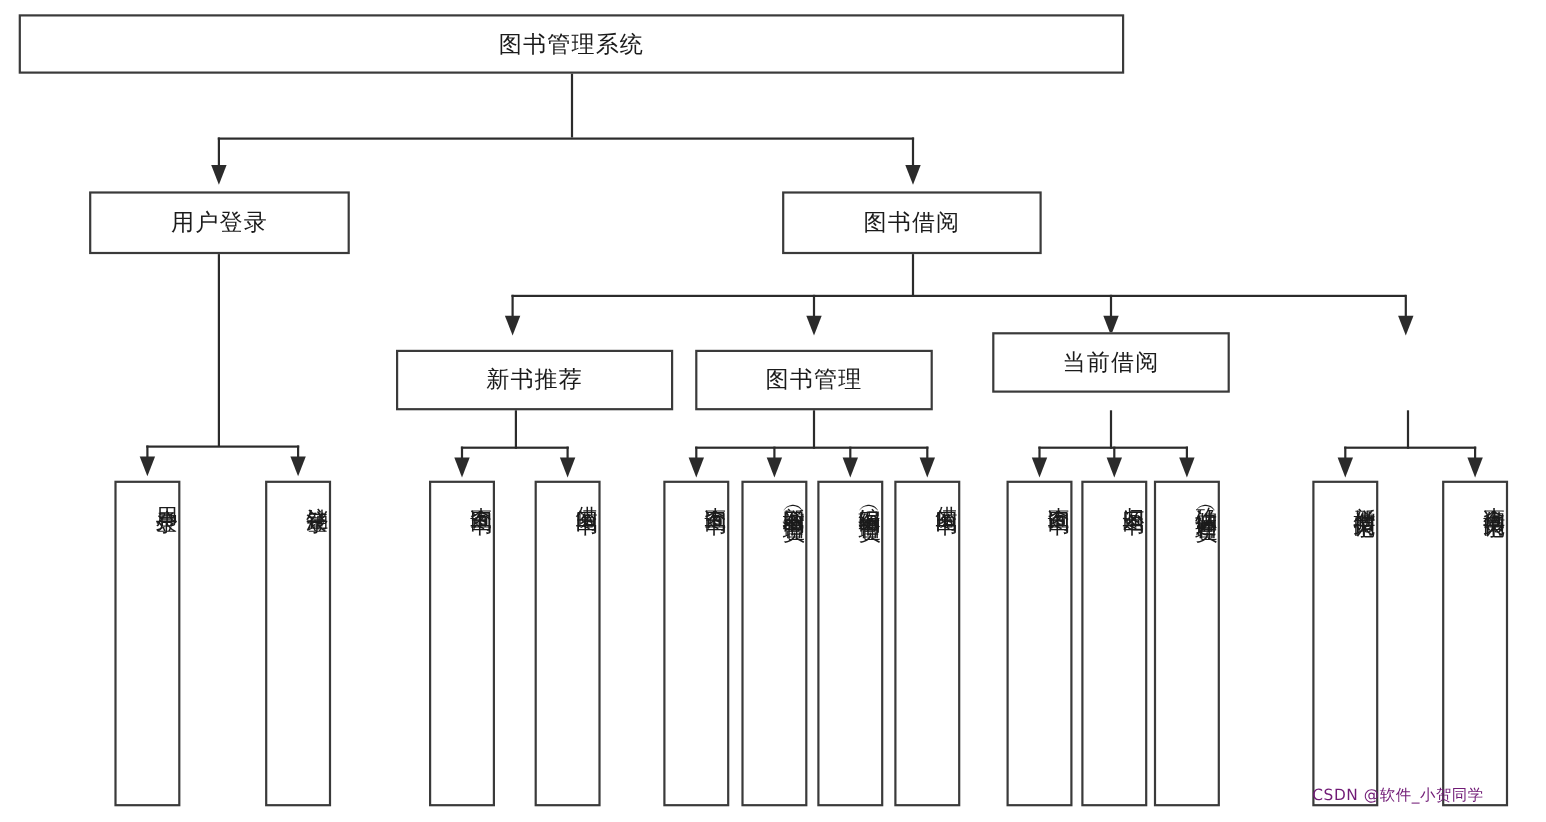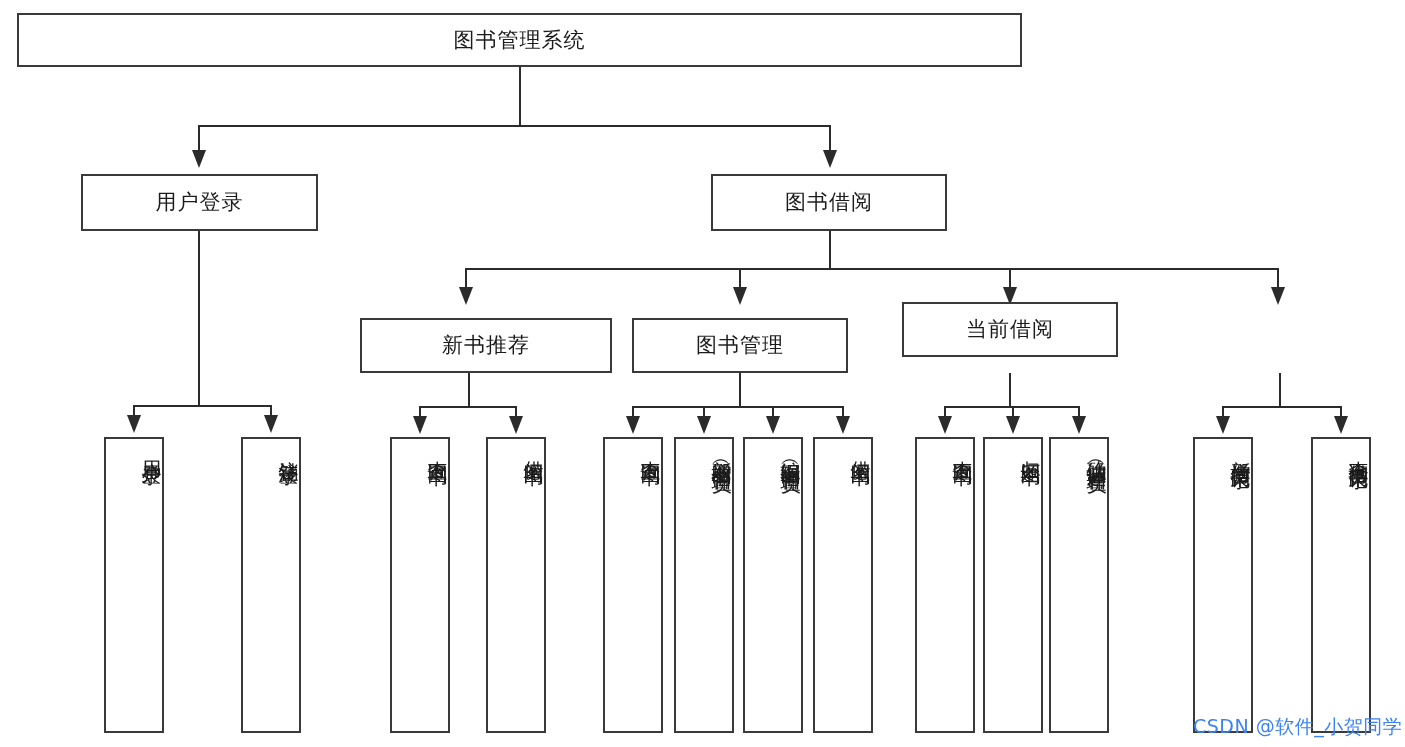--- a/index.html
+++ b/index.html
@@ -65,22 +65,22 @@
     position: absolute;
     width: 0;
     height: 0;
     border-left: 7px solid transparent;
     border-right: 7px solid transparent;
     border-top: 18px solid #2b2b2b;
   }
   
   #watermark {
     position: absolute;
-    color: #3b82f6;
-    font-size: 19px;
+    color: #701a75;
+    font-size: 14px;
     white-space: nowrap;
     letter-spacing: 0.5px;
     pointer-events: none;
   }
 </style>
 </head>
 <body>
 
 <div id="canvas">
 

